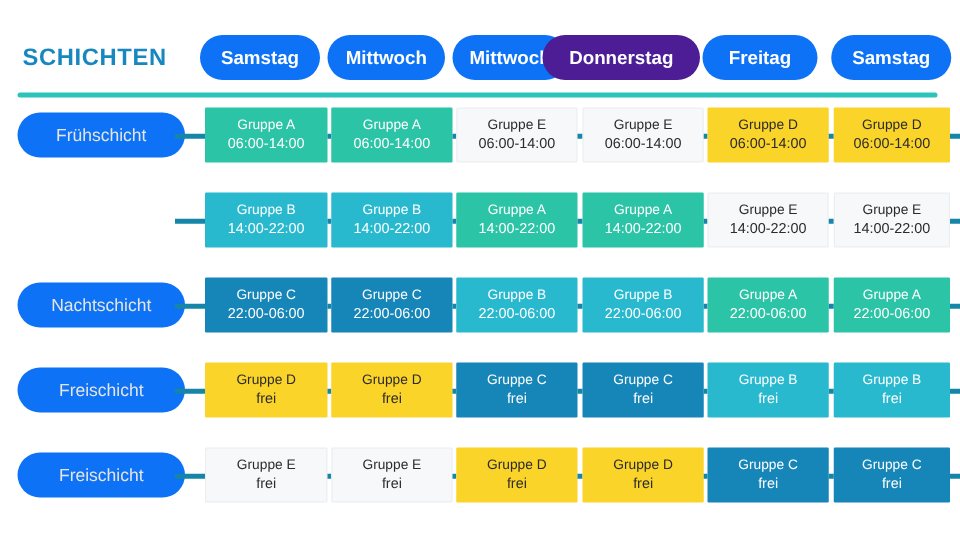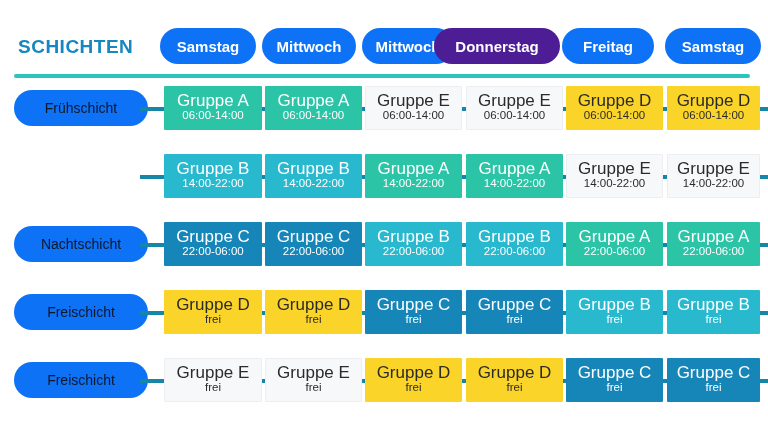--- a/index.html
+++ b/index.html
@@ -76,21 +76,21 @@
   }
 
   .row-label {
     position: absolute;
     left: 14px;
     top: 4px;
     width: 134px;
     height: 36px;
     border-radius: 18px;
     background: #0d72f5;
-    color: #0f172a;
+    color: #e5e5e5;
     font-size: 14px;
     display: flex;
     align-items: center;
     justify-content: center;
     box-sizing: border-box;
     white-space: nowrap;
   }
 
   .connector {
     position: absolute;
@@ -107,21 +107,21 @@
     display: flex;
     flex-direction: column;
     align-items: center;
     justify-content: center;
     font-size: 11.5px;
     line-height: 15px;
     white-space: nowrap;
     border-radius: 1px;
   }
 
-  .cell .cell-group { font-size: 17px; }
+  .cell .cell-group { font-size: 11px; }
   .cell .cell-time  { font-size: 11.5px; }
 
   .cell.white {
     background: #f7f8fa;
     color: #2b2b2b;
     border: 1px solid #eceef1;
   }
 </style>
 </head>
 <body>

